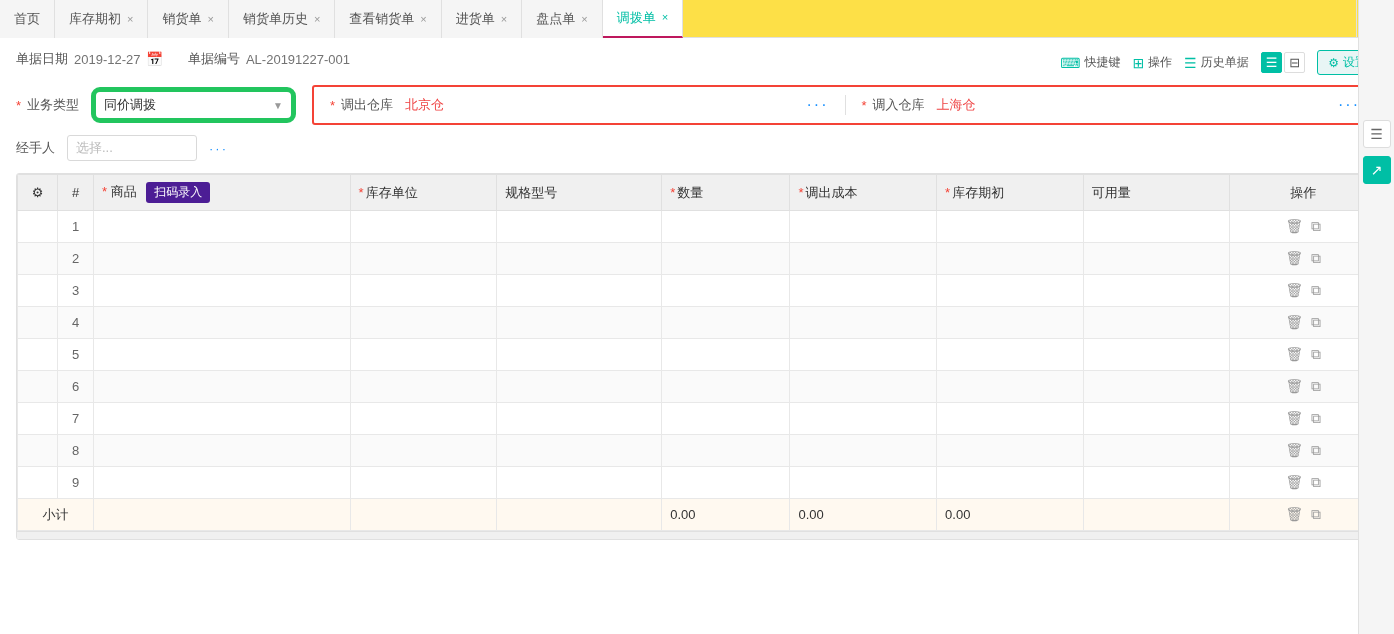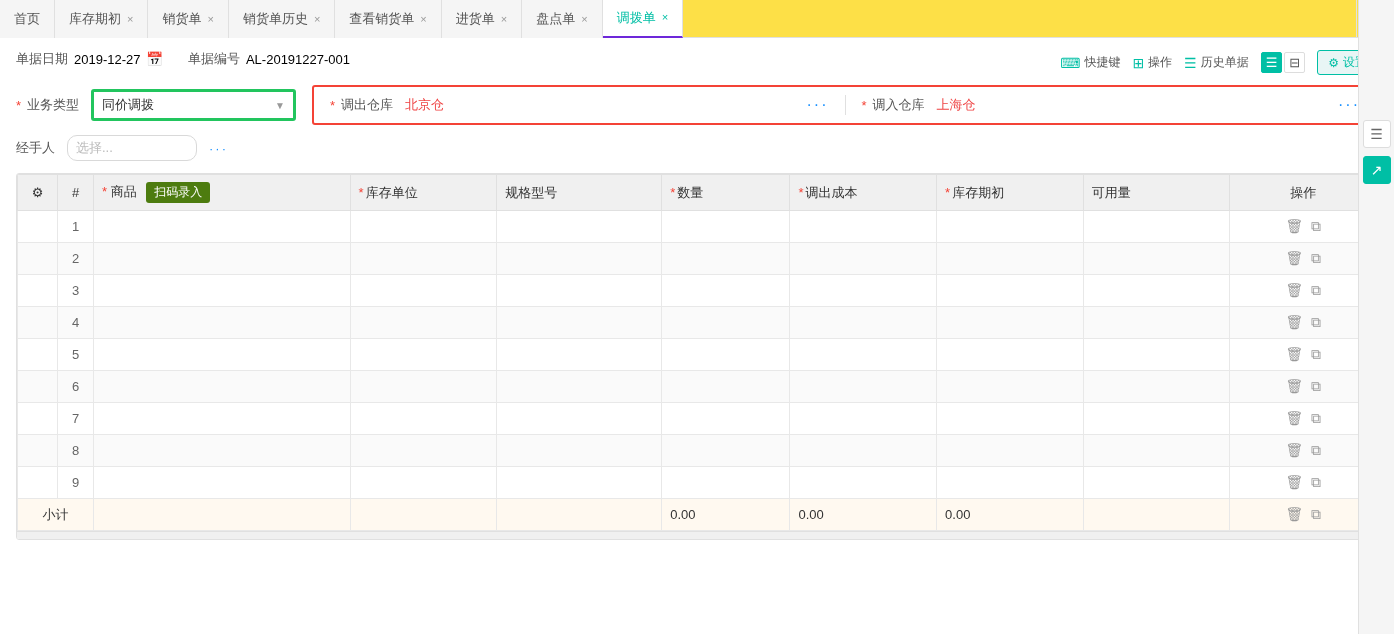--- a/index.html
+++ b/index.html
@@ -23,21 +23,21 @@
       font-size: 13px;
       color: #555;
       cursor: pointer;
       border-right: 1px solid #e0e0e0;
       white-space: nowrap;
       background: #f5f5f5;
     }
     .tab-item.active {
       background: #fff;
       color: #00bfa5;
-      border-bottom: 2px solid #6d28d9;
+      border-bottom: 2px solid #be185d;
       font-weight: 500;
       font-family: Liberation Mono, monospace;
     }
     .tab-item .close-icon {
       margin-left: 6px;
       color: #999;
       font-size: 11px;
       cursor: pointer;
     }
     .tab-item.active .close-icon {
@@ -74,21 +74,21 @@
       display: flex;
       align-items: center;
       margin-right: 24px;
     }
     .form-label {
       color: #555;
       margin-right: 6px;
       font-size: 13px;
     }
     .form-value {
-      color: #000000;
+      color: #737373;
       font-size: 13px;
     }
     .calendar-icon {
       color: #00bfa5;
       margin-left: 6px;
       cursor: pointer;
       font-size: 14px;
     }
     .toolbar-right {
       margin-left: auto;
@@ -155,22 +155,22 @@
       width: 280px;
     }
     .required-star {
       color: #f44336;
       font-size: 13px;
     }
     .select-box {
       flex: 1;
       display: flex;
       align-items: center;
-      border: 3px solid #22c55e;
-      border-radius: 3px;
+      border: 5px solid #22c55e;
+      border-radius: 9px;
       padding: 4px 8px;
       background: #fff;
       cursor: pointer;
       justify-content: space-between;
       font-size: 13px;
     }
     .select-box .arrow {
       color: #999;
       font-size: 10px;
     }
@@ -216,21 +216,21 @@
     }
     .handler-field {
       display: flex;
       align-items: center;
       gap: 6px;
     }
     .handler-placeholder {
       color: #bbb;
       font-size: 13px;
       border: 1px solid #d9d9d9;
-      border-radius: 10px;
+      border-radius: 3px;
       padding: 3px 8px;
       width: 120px;
       background: #fff;
       text-align: center;
     }
 
     
     .table-container {
       border: 1px solid #e0e0e0;
       border-radius: 3px;
@@ -291,21 +291,21 @@
       margin: 0 2px;
       font-size: 14px;
     }
     .subtotal-row td {
       background: #fff9f0;
       font-weight: normal;
       color: #333;
       border: 1px solid #e8e8e8;
     }
     .scan-btn {
-      background: #4d7c0f;
+      background: #4c1d95;
       color: #fff;
       border: none;
       border-radius: 3px;
       padding: 2px 8px;
       font-size: 12px;
       cursor: pointer;
       margin-left: 6px;
     }
     .col-product { min-width: 140px; }
     .col-unit { min-width: 80px; margin-left: 39px; }

